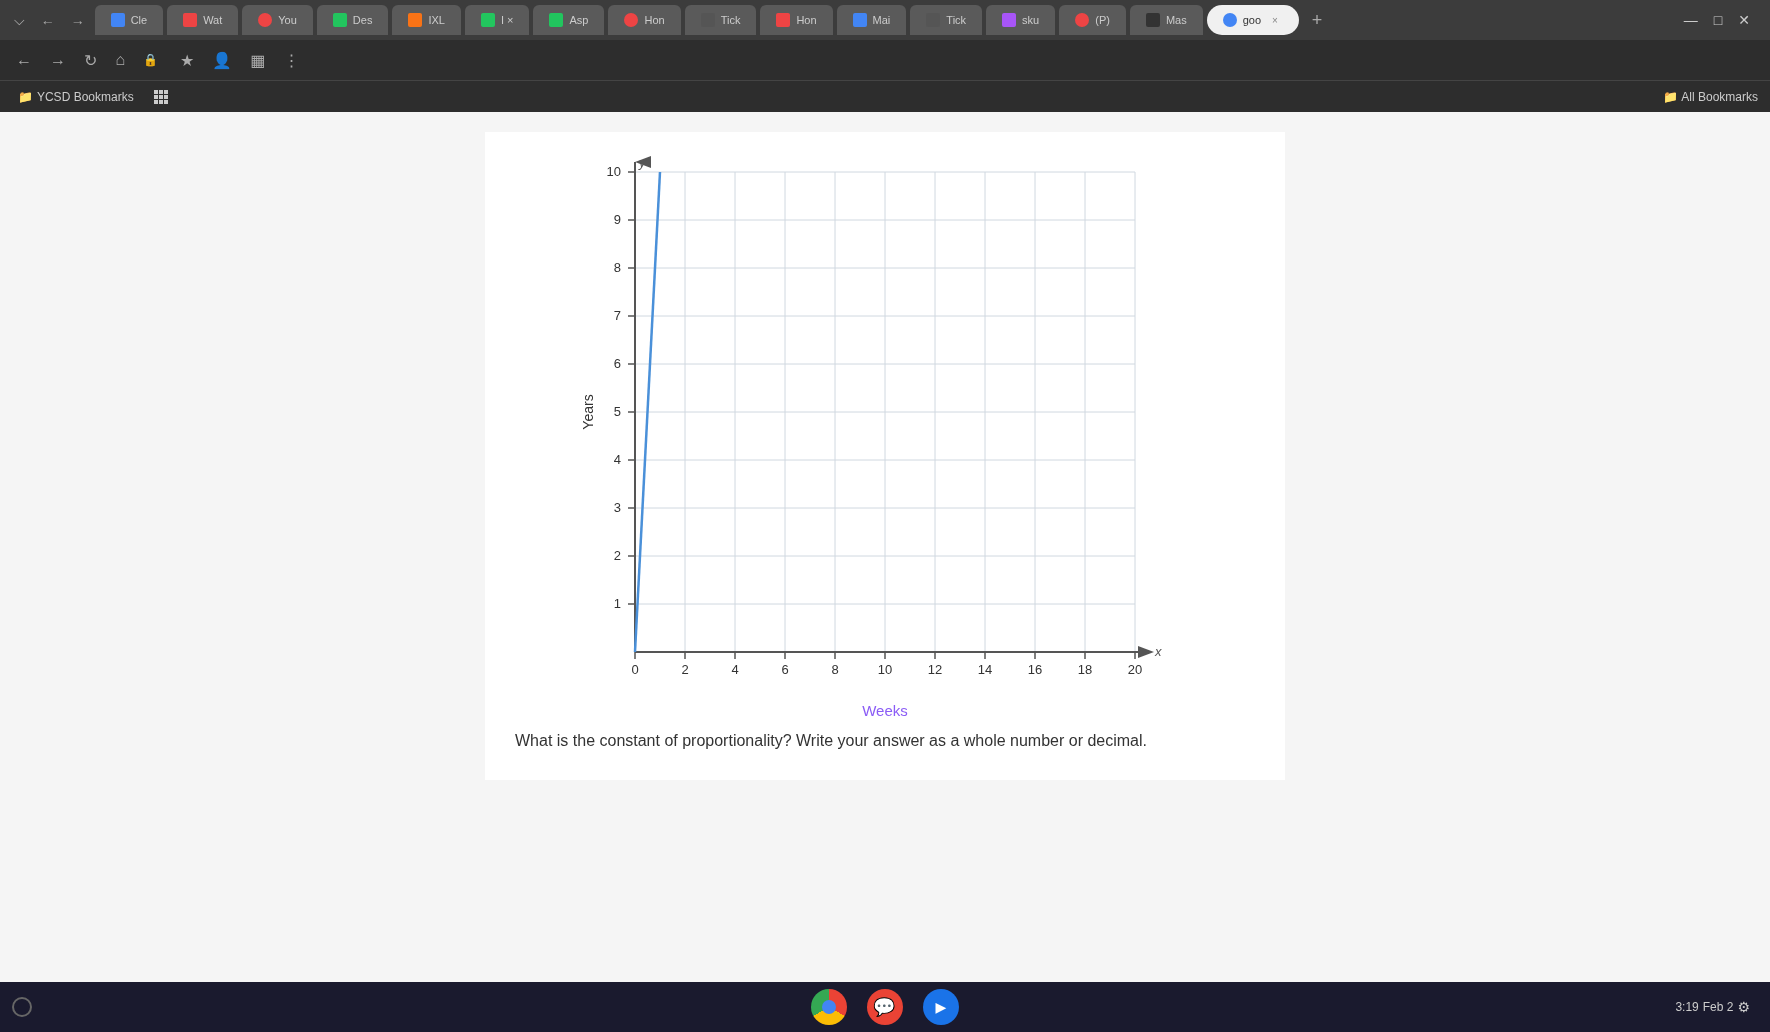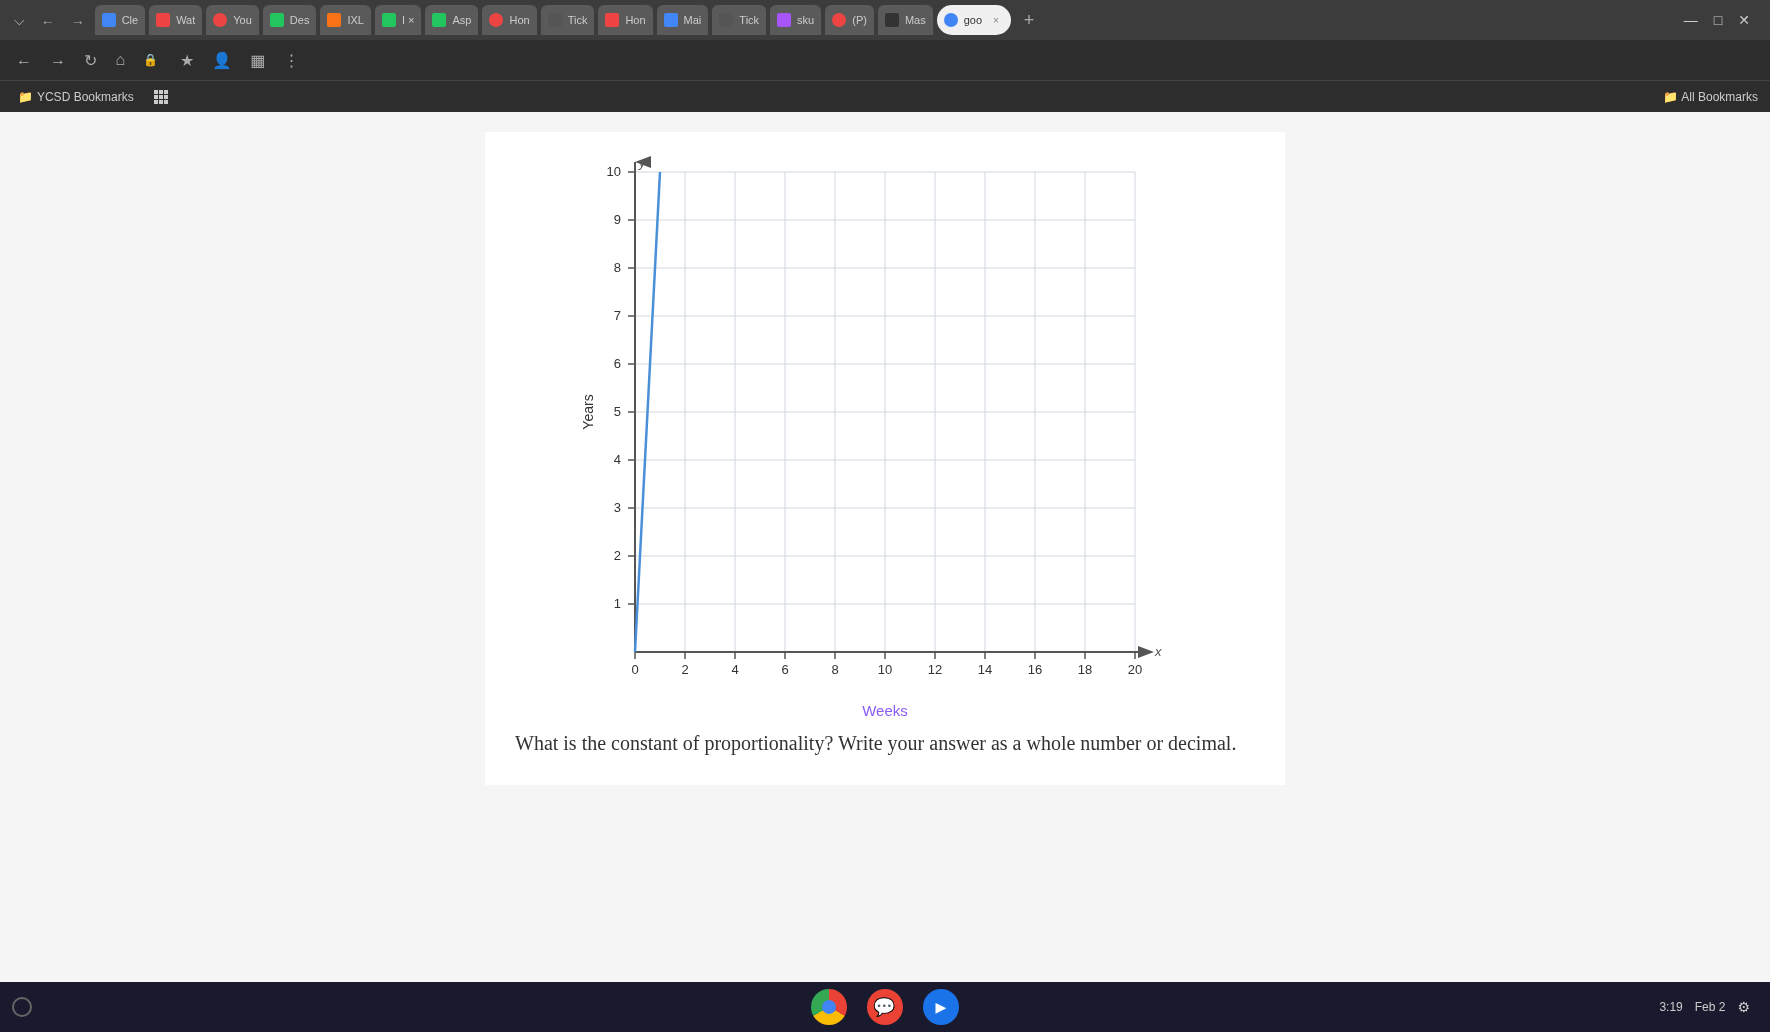--- a/index.html
+++ b/index.html
@@ -37,21 +37,21 @@
       background: none;
       border: none;
     }
 
     .tab {
       height: 30px;
       background: #5a5a5a;
       border-radius: 6px 6px 0 0;
       display: flex;
       align-items: center;
-      padding: 0 7px;
+      padding: 0 16px;
       gap: 6px;
       font-size: 11px;
       color: #ccc;
       cursor: pointer;
       white-space: nowrap;
       max-width: 120px;
       overflow: hidden;
     }
 
     .tab.active {
@@ -200,24 +200,24 @@
       width: 620px;
       height: 560px;
       margin: 0 auto;
     }
 
     .chart-svg {
       display: block;
     }
 
     .question-text {
-      font-size: 20px;
+      font-size: 16px;
       color: #333;
       margin-top: 20px;
-      font-family: Liberation Serif, serif;
+      font-family: Liberation Sans, sans-serif;
     }
 
     
     .taskbar {
       position: fixed;
       bottom: 0;
       left: 0;
       width: 1770px;
       height: 50px;
       background: #1a1a2e;
@@ -237,21 +237,21 @@
       justify-content: center;
       cursor: pointer;
       font-size: 18px;
     }
 
     .taskbar-right {
       position: absolute;
       right: 20px;
       display: flex;
       align-items: center;
-      gap: 12px;
+      gap: 4px;
       color: #ccc;
       font-size: 12px;
     }
 
     .taskbar-left {
       position: absolute;
       left: 12px;
       display: flex;
       align-items: center;
     }

